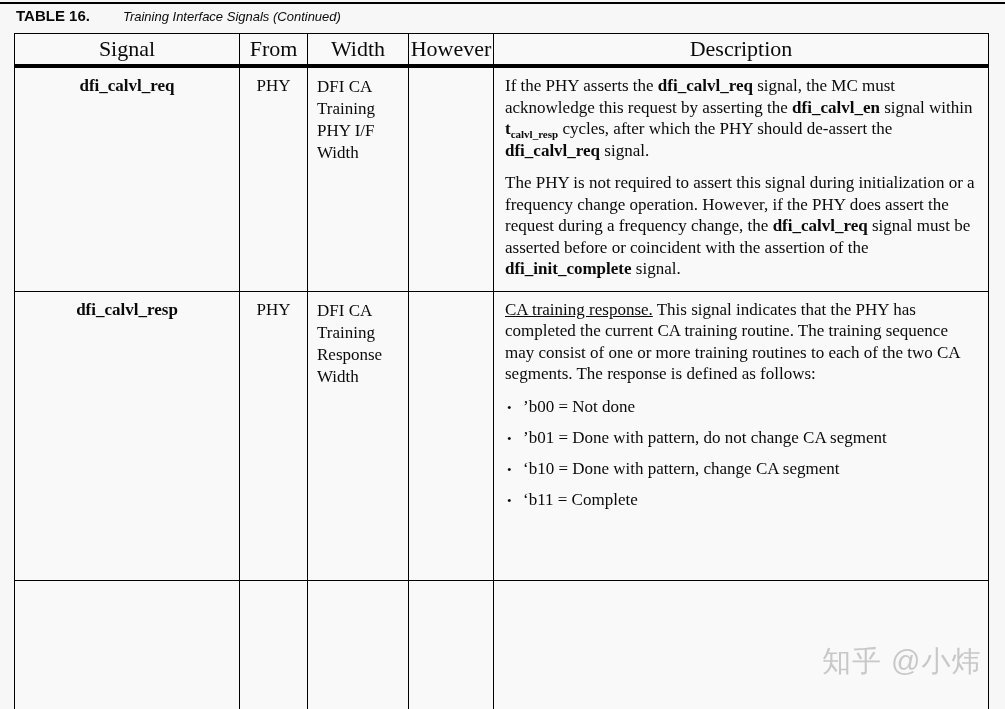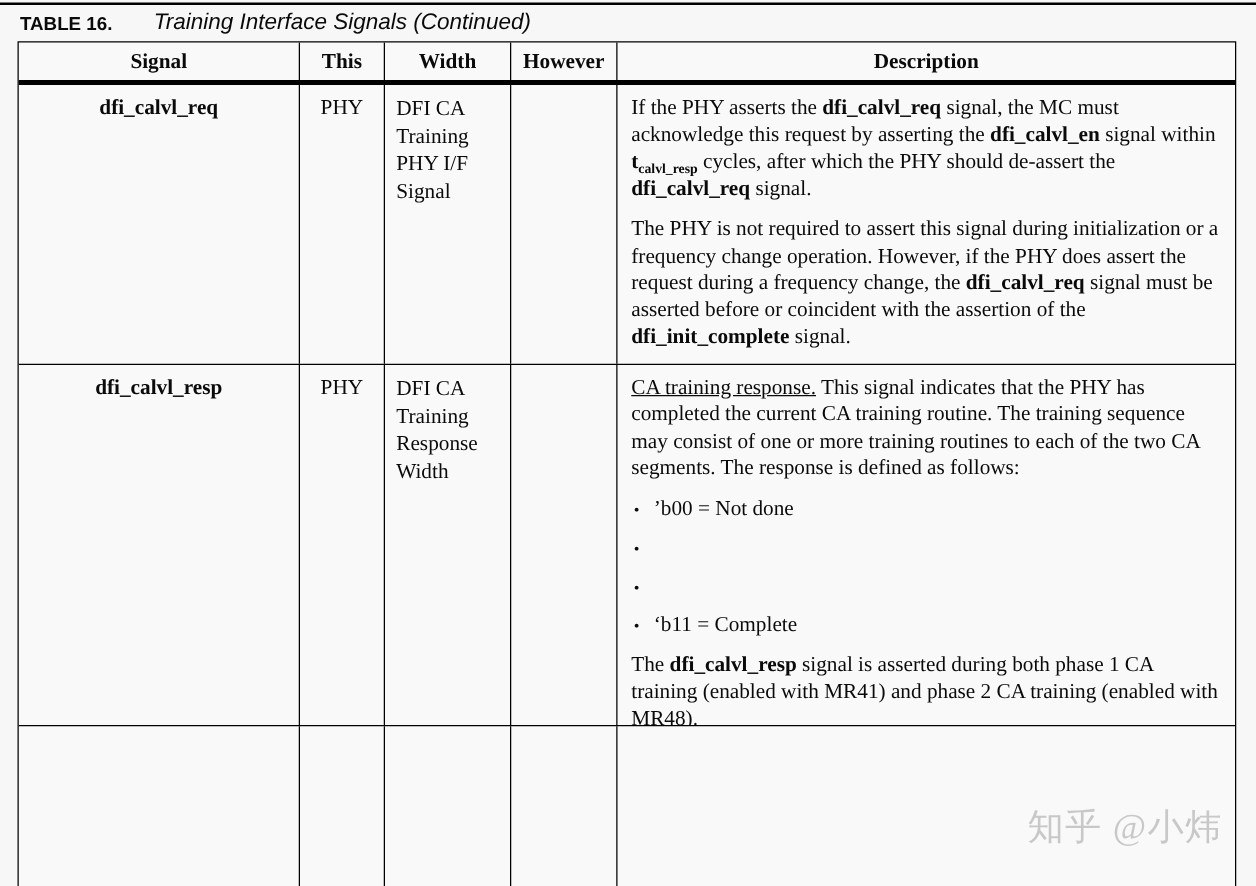--- a/index.html
+++ b/index.html
@@ -15,41 +15,41 @@
     position:absolute; top:2px; left:0; width:1005px; height:2px;
     background:#000;
   }
   .caption {
     position:absolute; top:7px; left:16px;
     display:flex; align-items:flex-end;
     font-family:"Liberation Sans", sans-serif;
     white-space:nowrap;
   }
   .caption .label { font-weight:bold; font-size:15px; }
-  .caption .title { font-style:italic; font-size:18px; margin-left:33px; }
+  .caption .title { font-style:italic; font-size:13px; margin-left:33px; }
 
   .tbl {
     position:absolute; left:14px; top:33px; width:975px;
     border:1px solid #000;
     background:#f9f9f9;
   }
   .grid-row {
     display:grid;
     grid-template-columns:225px 68px 101px 85px 1fr;
   }
   .grid-row > div { border-right:1px solid #000; overflow:hidden; }
   .grid-row > div:last-child { border-right:none; }
 
   .thead {
     height:34px;
     border-bottom:4px solid #000;
   }
   .thead > div {
     display:flex; align-items:center; justify-content:center;
-    font-weight:bold; font-size:17px;
+    font-weight:normal; font-size:22px;
   }
 
   .trow { border-bottom:1px solid #000; }
   .trow:nth-of-type(2) { height:289px; }
   .trow:nth-of-type(3) { height:340px; border-bottom:2px solid #000; }
   .trow:nth-of-type(4) { height:40px; border-bottom:none; }
 
   .c-signal { text-align:center; font-weight:bold; font-size:17px; padding-top:8px; }
   .c-from   { text-align:center; font-size:17px; padding-top:8px; }
   .c-width  { font-size:17px; line-height:22px; padding:8px 4px 0 9px; }
@@ -60,50 +60,50 @@
   .b { font-weight:bold; }
   .u { text-decoration:underline; }
   sub { font-size:11px; font-weight:bold; vertical-align:-4px; line-height:0; }
 
   .bullet-list { margin:2px 0 9px 2px; }
   .bullet-item { display:flex; margin-bottom:8px; line-height:22px; }
   .bullet-dot { width:9px; font-size:13px; flex:0 0 9px; margin-right:7px; padding-top:1px; }
 
   .watermark {
     position:absolute; left:822px; top:642px;
-    font-family:Liberation Serif, serif;
+    font-family:Liberation Sans, sans-serif;
     font-size:29px; letter-spacing:1px;
     color:rgba(160,160,160,0.55);
     white-space:nowrap;
     pointer-events:none;
   }
 </style>
 </head>
 <body>
 
 <div class="top-rule"></div>
 
 <div class="caption">
   <span class="label">TABLE 16.</span>
   <span class="title">Training Interface Signals (Continued)</span>
 </div>
 
 <div class="tbl">
   <div class="grid-row thead">
     <div>Signal</div>
-    <div>This</div>
+    <div>From</div>
     <div>Width</div>
     <div>However</div>
     <div>Description</div>
   </div>
   <div>
   <div class="grid-row trow">
     <div class="c-signal">dfi_calvl_req</div>
     <div class="c-from">PHY</div>
-    <div class="c-width">DFI CA Training PHY I/F Signal</div>
+    <div class="c-width">DFI CA Training PHY I/F Width</div>
     <div class="c-default"></div>
     <div class="c-desc">
           <div class="para"><span>If the PHY asserts the </span><span class="b">dfi_calvl_req</span><span> signal, the MC must acknowledge this request by asserting the </span><span class="b">dfi_calvl_en</span><span> signal within </span><span class="b">t</span><sub class="b">calvl_resp</sub><span> cycles, after which the PHY should de-assert the </span><span class="b">dfi_calvl_req</span><span> signal.</span></div>
           <div class="para"><span>The PHY is not required to assert this signal during initialization or a frequency change operation. However, if the PHY does assert the request during a frequency change, the </span><span class="b">dfi_calvl_req</span><span> signal must be asserted before or coincident with the assertion of the </span><span class="b">dfi_init_complete</span><span> signal.</span></div>
         </div>
   </div>
 
   <div class="grid-row trow">
     <div class="c-signal">dfi_calvl_resp</div>
     <div class="c-from">PHY</div>
@@ -111,30 +111,31 @@
     <div class="c-default"></div>
     <div class="c-desc">
           <div class="para"><span class="u">CA training response.</span><span> This signal indicates that the PHY has completed the current CA training routine. The training sequence may consist of one or more training routines to each of the two CA segments. The response is defined as follows:</span></div>
           <div class="bullet-list">
             <div class="bullet-item">
               <span class="bullet-dot">•</span>
               <span><span>’b00 = Not done</span></span>
             </div>
             <div class="bullet-item">
               <span class="bullet-dot">•</span>
+              <span><span>’b01 = Done with pattern, do not change CA segment</span></span>
             </div>
             <div class="bullet-item">
               <span class="bullet-dot">•</span>
+              <span><span>‘b10 = Done with pattern, change CA segment</span></span>
             </div>
             <div class="bullet-item">
               <span class="bullet-dot">•</span>
               <span><span>‘b11 = Complete</span></span>
             </div>
           </div>
-          <div class="para"><span>The </span><span class="b">dfi_calvl_resp</span><span> signal is asserted during both phase 1 CA training (enabled with MR41) and phase 2 CA training (enabled with MR48).</span></div>
         </div>
   </div>
 
   <div class="grid-row trow">
     <div class="c-signal"></div>
     <div class="c-from"></div>
     <div class="c-width"></div>
     <div class="c-default"></div>
     <div class="c-desc"></div>
   </div>

